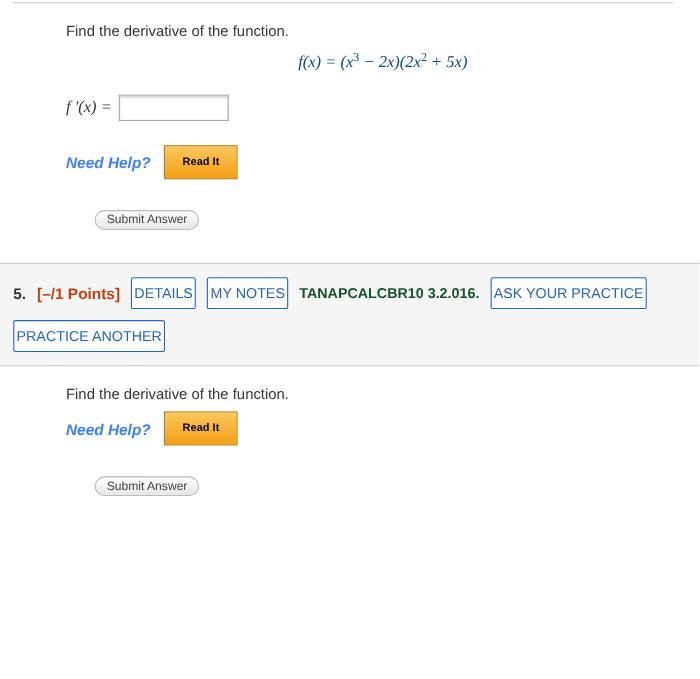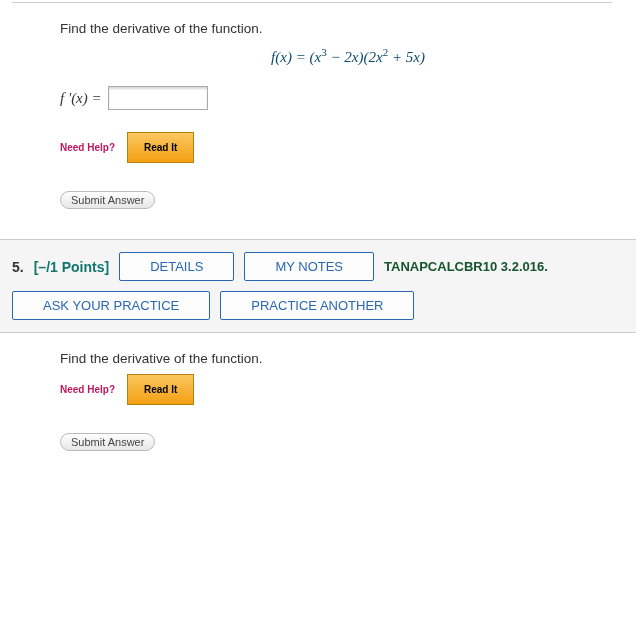--- a/index.html
+++ b/index.html
@@ -51,36 +51,38 @@
     font-size: 13px;
     padding: 0 4px;
   }
   .need-help {
     display: flex;
     align-items: center;
     gap: 12px;
     margin-bottom: 28px;
   }
   .need-help-label {
-    color: #be185d;
+    color: #3b82f6;
     font-weight: bold;
-    font-size: 10px;
+    font-size: 14px;
+    font-style: italic;
   }
   .read-it-btn {
     background: linear-gradient(#fbc75f, #f4a014);
     border: 1px solid #b87f0b;
     color: #000;
     font-weight: bold;
     font-size: 10px;
     padding: 9px 16px;
     cursor: pointer;
     font-family: Verdana, Arial, sans-serif;
   }
   .submit-row {
     margin-bottom: 30px;
+    margin-left: 26px;
   }
   .submit-btn {
     background: linear-gradient(#fefefe, #e6e6e6);
     border: 1px solid #bbb;
     border-radius: 10px;
     color: #444;
     font-size: 11px;
     padding: 2px 10px;
     cursor: pointer;
     font-family: Verdana, Arial, sans-serif;
@@ -96,28 +98,28 @@
     gap: 10px;
   }
   .question-number {
     font-weight: bold;
     font-size: 14px;
     color: #333;
   }
   .points {
     font-weight: bold;
     font-size: 14px;
-    color: #0f766e;
+    color: #c2410c;
   }
   .header-btn {
     background: #fdfdfd;
     border: 1px solid #2a67b3;
     color: #2a67b3;
     font-size: 13px;
-    padding: 6px 30px;
+    padding: 6px 2px;
     cursor: pointer;
     font-family: Verdana, Arial, sans-serif;
     border-radius: 2px;
   }
   .book-ref {
     font-weight: bold;
     font-size: 13px;
     color: #14532d;
   }
   .frac {

